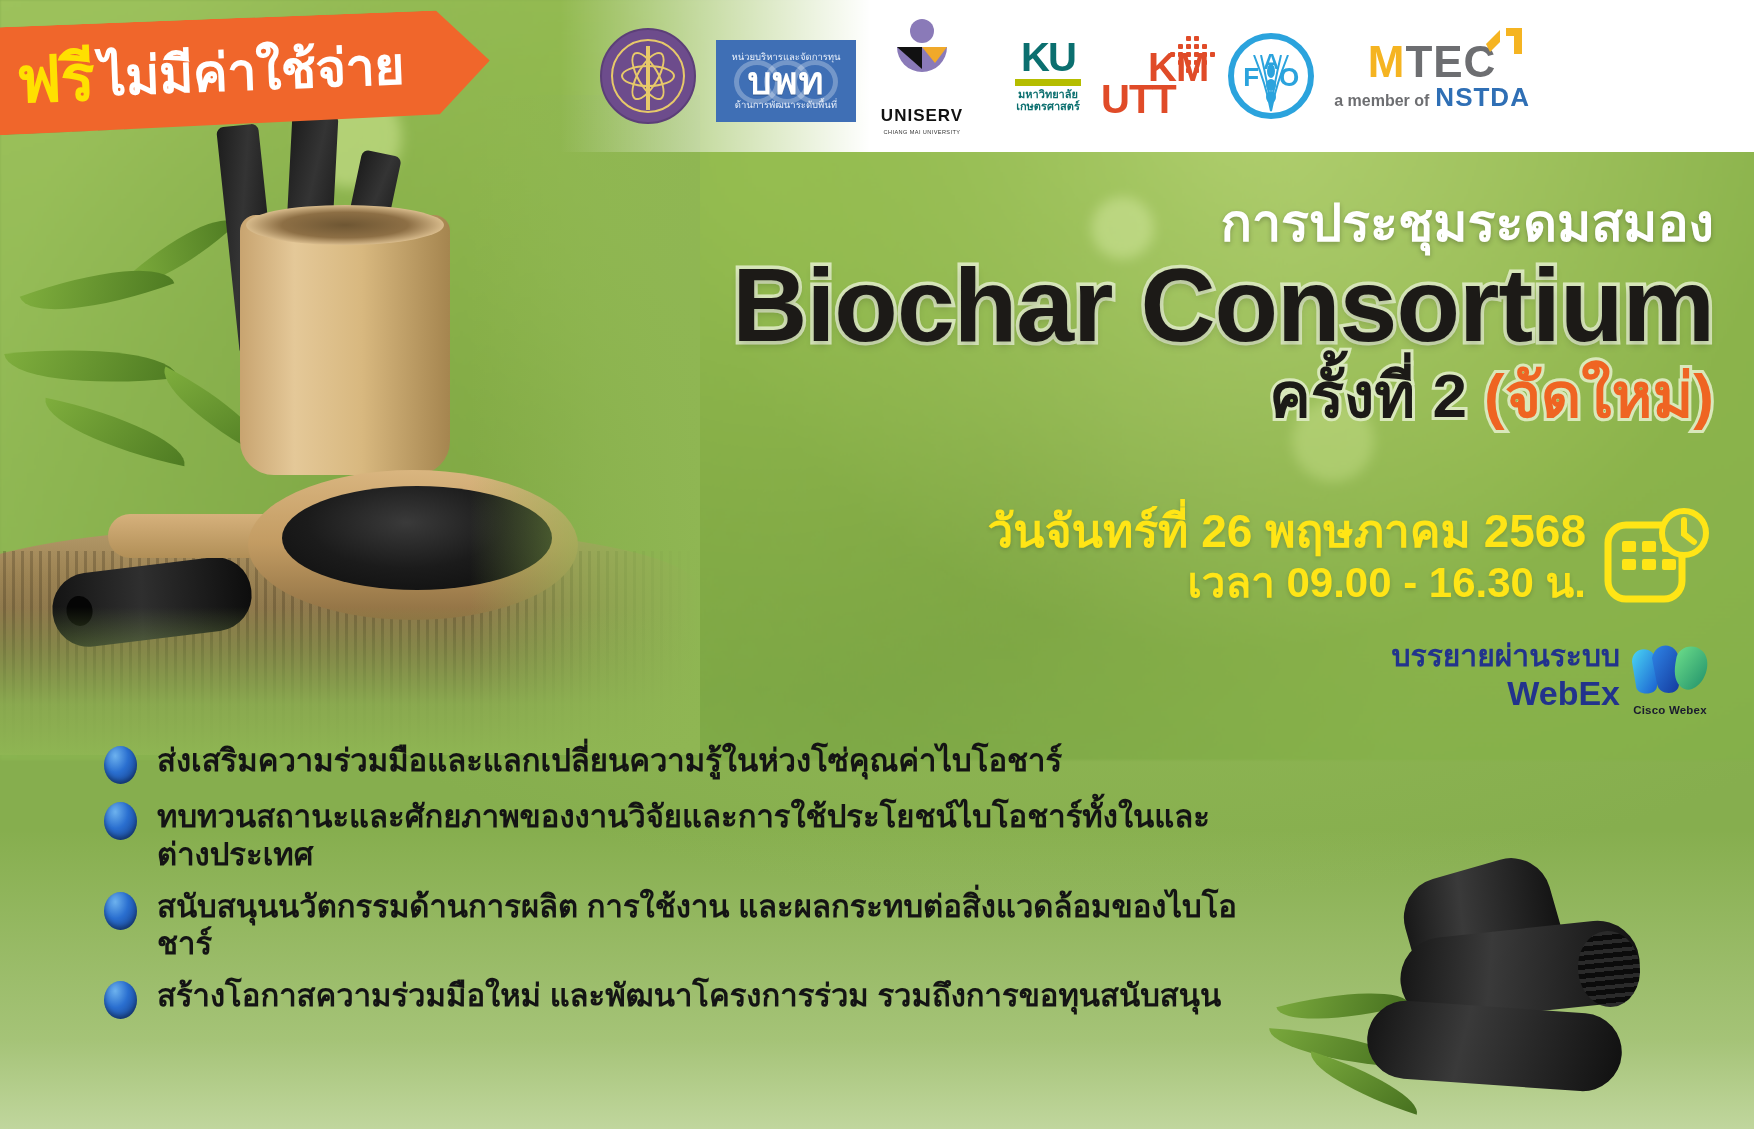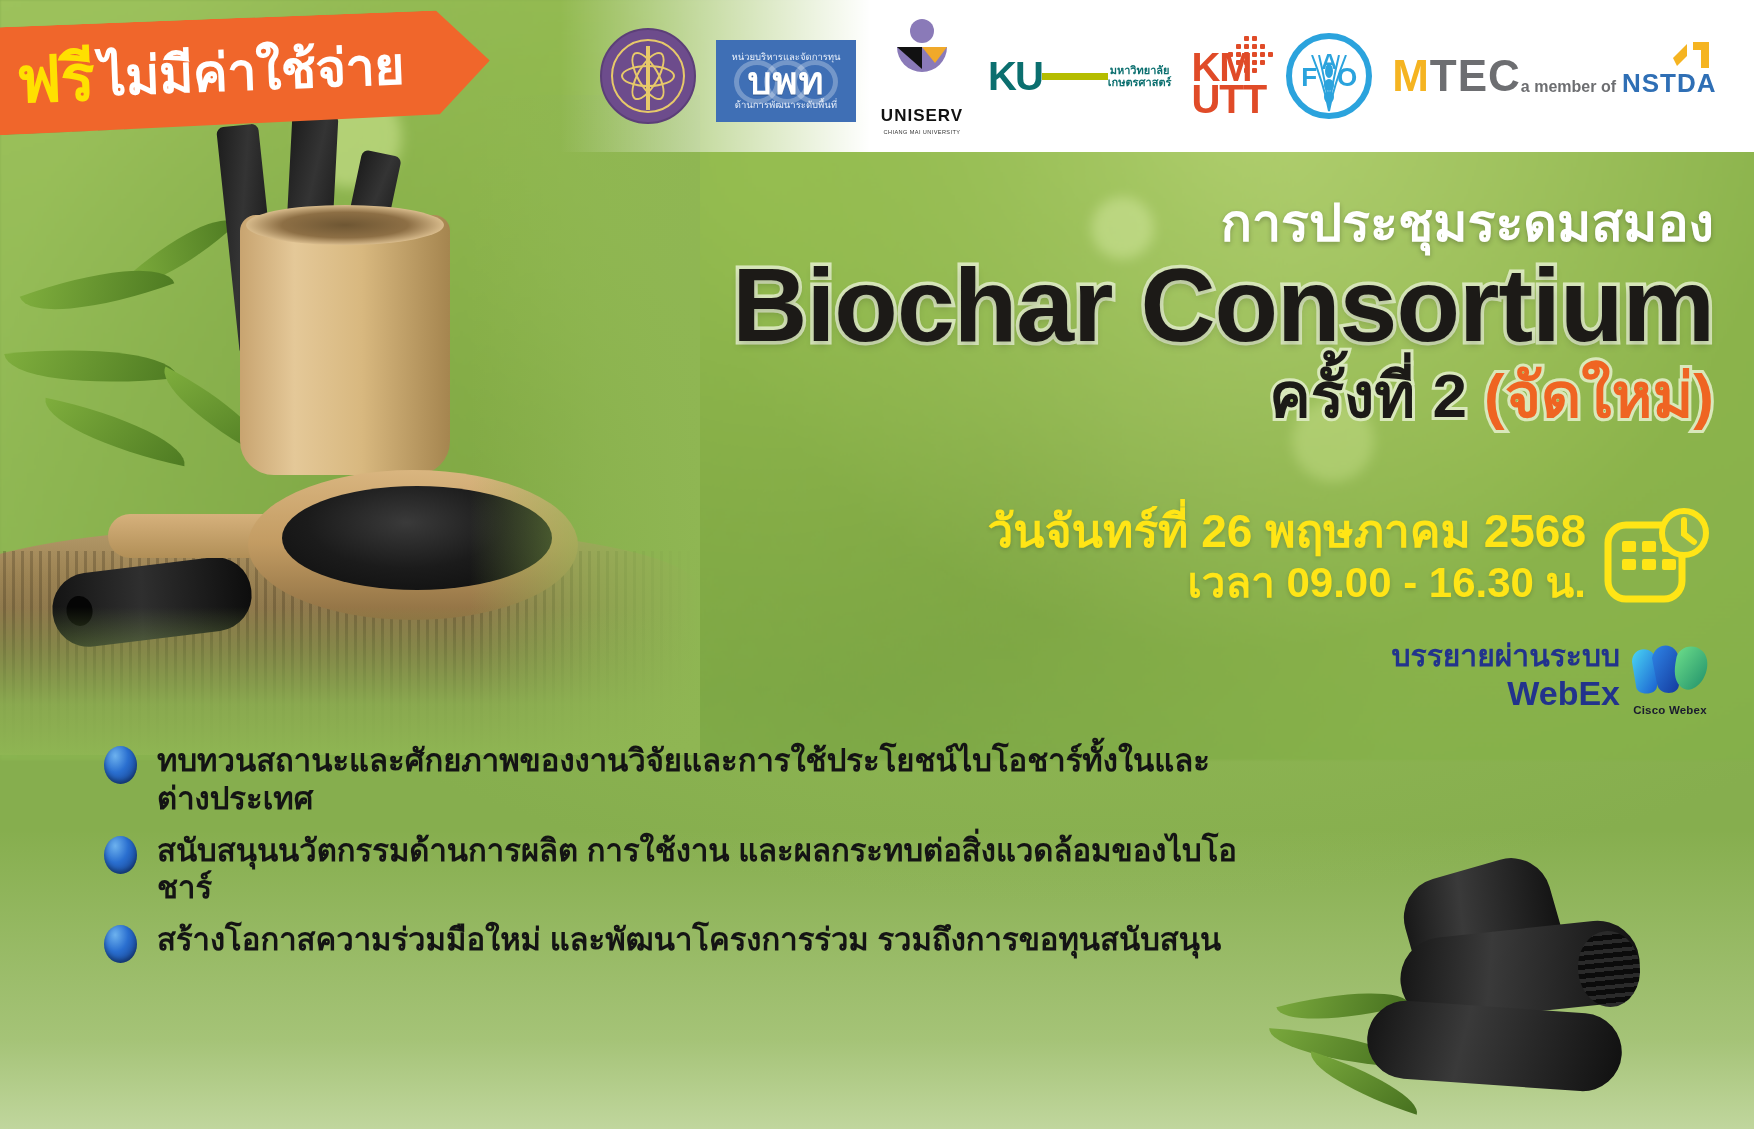--- a/index.html
+++ b/index.html
@@ -74,43 +74,43 @@
   .bpt .bpt-rings i:nth-child(1){ left:0; } .bpt .bpt-rings i:nth-child(2){ left:30px; }
   .bpt .bpt-rings i:nth-child(3){ left:58px; }
 
   
   .uniserv { width: 92px; display:flex; flex-direction:column; align-items:center; gap:3px; }
   .uniserv .mark { width:62px; height:62px; position:relative; }
   .uniserv .lbl { font-size:17px; font-weight:700; letter-spacing:1px; color:#111;margin-top:24px; }
   .uniserv .sub { font-size:5.6px; letter-spacing:.4px; color:#333; }
 
   
-  .ku { display:flex; flex-direction:row; align-items:center; }
+  .ku { display:flex; flex-direction:column; align-items:center;margin-left:27px; }
   .ku .ku-main { font-size:40px; font-weight:700; color:#0b6f6f; letter-spacing:-2px; line-height:.92; }
   .ku .ku-rule { width:66px; height:7px; background:#b5bd00; margin:3px 0 2px; }
   .ku .ku-th { font-size:11px; color:#0b6f6f; line-height:1.12; text-align:center; font-weight:700; }
 
   
   .kmutt { position:relative; display:flex; flex-direction:column; align-items:flex-start; padding-top:16px;}
-  .kmutt .km { font-size:40px; font-weight:700; color:#e04b28; line-height:.78; letter-spacing:-1px; }
+  .kmutt .km { font-size:40px; font-weight:700; color:#e04b28; line-height:.78; letter-spacing:-1px;margin-left:47px; }
   .kmutt .utt { font-size:40px; font-weight:700; color:#e04b28; line-height:.82; letter-spacing:-1px; }
   .kmutt .dots { position:absolute; right:-12px; top:0; width:56px; height:46px; }
   .kmutt .dots i { position:absolute; width:5px; height:5px; background:#e04b28; border-radius:1px; }
 
   
   .fao { width:86px; height:86px; border-radius:50%; border:6px solid #2ba3dd; position:relative;
          display:flex; align-items:center; justify-content:center; }
   .fao .f, .fao .a, .fao .o { position:absolute; color:#2ba3dd; font-weight:700; }
   .fao .f { font-size:26px; left:9px; top:23px; }
   .fao .o { font-size:26px; right:9px; top:23px; }
   .fao .a { font-size:22px; left:50%; top:10px; transform:translateX(-50%); }
   .fao .ears { position:absolute; left:50%; top:16px; transform:translateX(-50%); width:46px; height:58px; }
 
   
-  .mtec { display:flex; flex-direction:row; align-items:flex-end; position:relative; }
+  .mtec { display:flex; flex-direction:column; align-items:center; position:relative; }
   .mtec .mt { font-size:44px; font-weight:700; line-height:.9; letter-spacing:1px; }
   .mtec .mt .m { color:#f5b421; }
   .mtec .mt .tec { color:#6d6e71; }
   .mtec .mem { display:flex; align-items:baseline; gap:6px; margin-top:2px; }
   .mtec .mem .a-member { font-size:16px; font-weight:700; color:#6d6e71; }
   .mtec .mem .nstda { font-size:26px; font-weight:700; color:#2f6fb5; letter-spacing:1px; line-height:1; }
   .mtec .arrow { position:absolute; right:-6px; top:-20px; width:56px; height:40px; }
 
   
   .ribbon {
@@ -490,20 +490,24 @@
           <path d="M50 24 C52 6 78 6 81 24 C84 42 66 62 54 50 C48 44 48 34 50 24 Z" fill="url(#wg3)"></path>
         </svg>
       </div>
       <div class="wx-cap">Cisco Webex</div>
     </div>
   </div>
 
   <div class="bullets">
     <div class="bullet-row">
       <div class="bullet-dot"></div>
+      <div class="bullet-text">ส่งเสริมความร่วมมือและแลกเปลี่ยนความรู้ในห่วงโซ่คุณค่าไบโอชาร์</div>
+    </div>
+    <div class="bullet-row">
+      <div class="bullet-dot"></div>
       <div class="bullet-text">ทบทวนสถานะและศักยภาพของงานวิจัยและการใช้ประโยชน์ไบโอชาร์ทั้งในและต่างประเทศ</div>
     </div>
     <div class="bullet-row">
       <div class="bullet-dot"></div>
       <div class="bullet-text">สนับสนุนนวัตกรรมด้านการผลิต การใช้งาน และผลกระทบต่อสิ่งแวดล้อมของไบโอชาร์</div>
     </div>
     <div class="bullet-row">
       <div class="bullet-dot"></div>
       <div class="bullet-text">สร้างโอกาสความร่วมมือใหม่ และพัฒนาโครงการร่วม รวมถึงการขอทุนสนับสนุน</div>
     </div>

